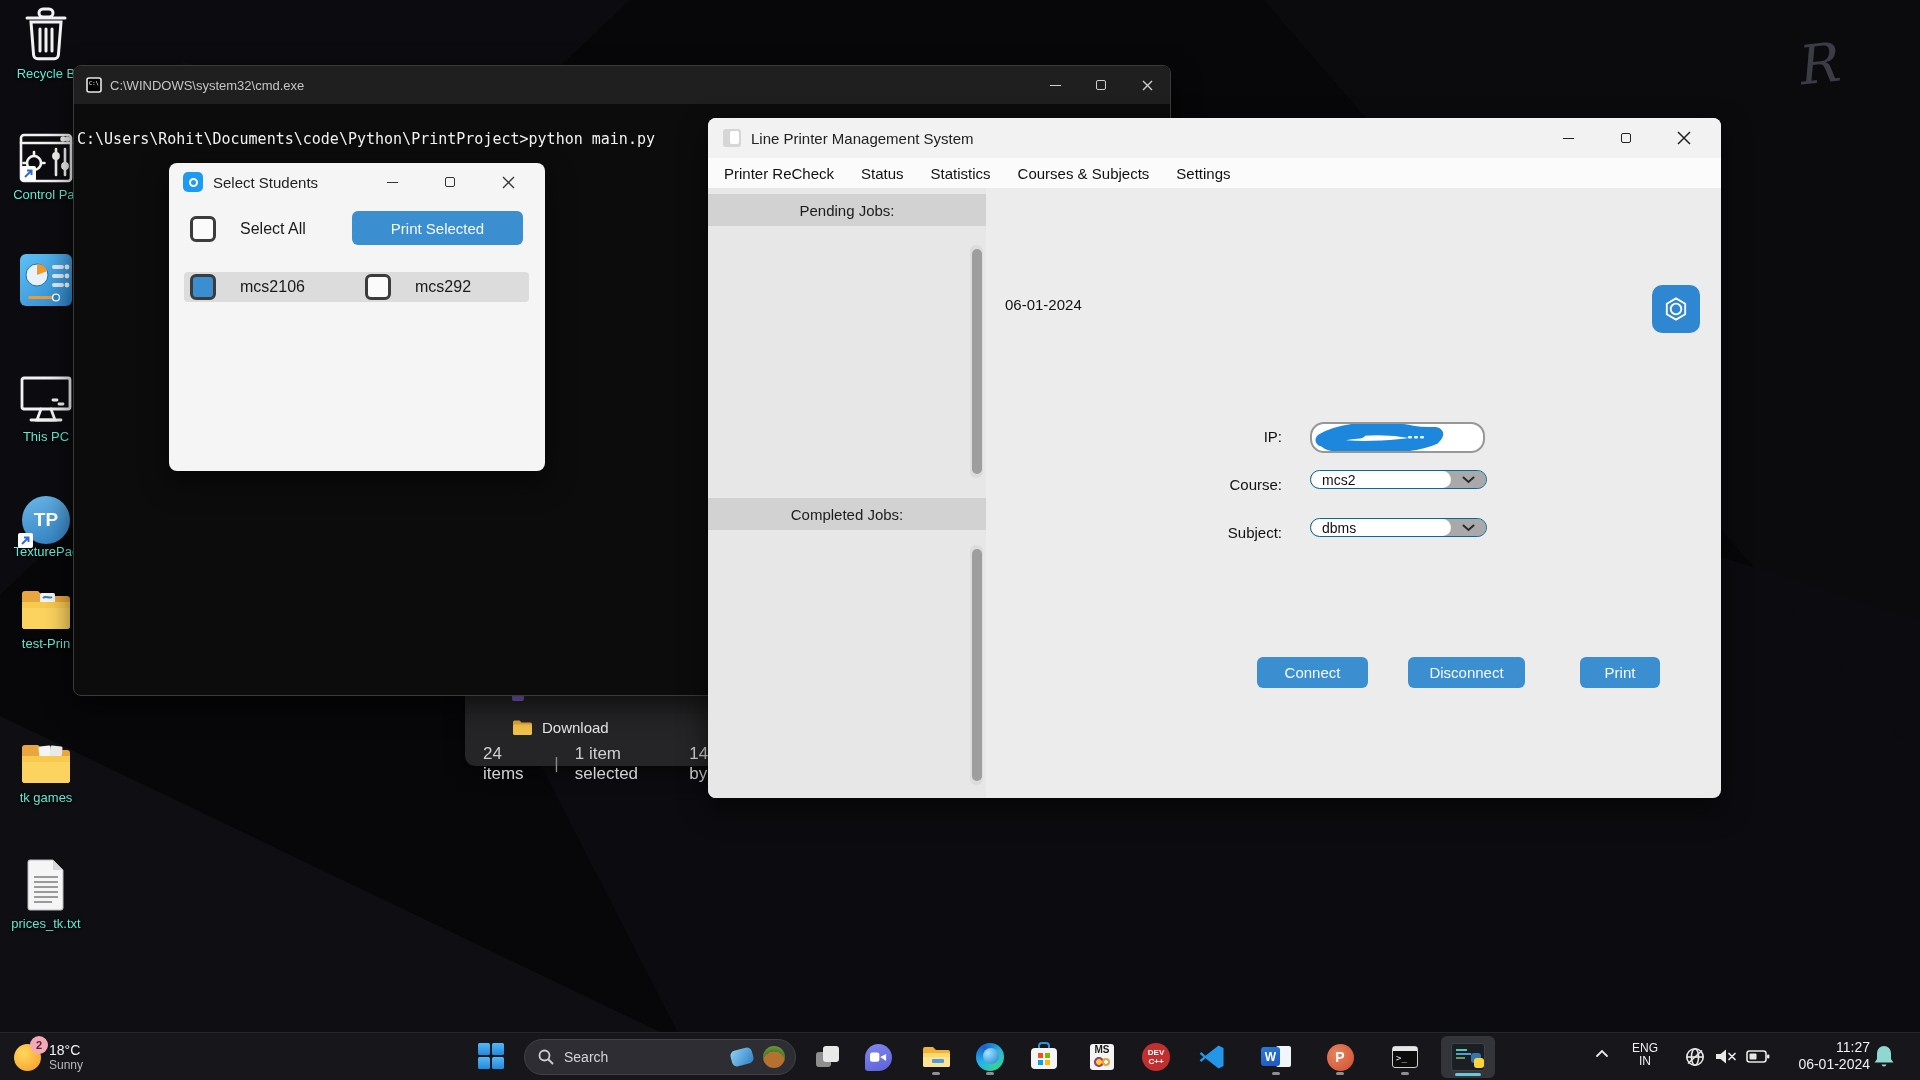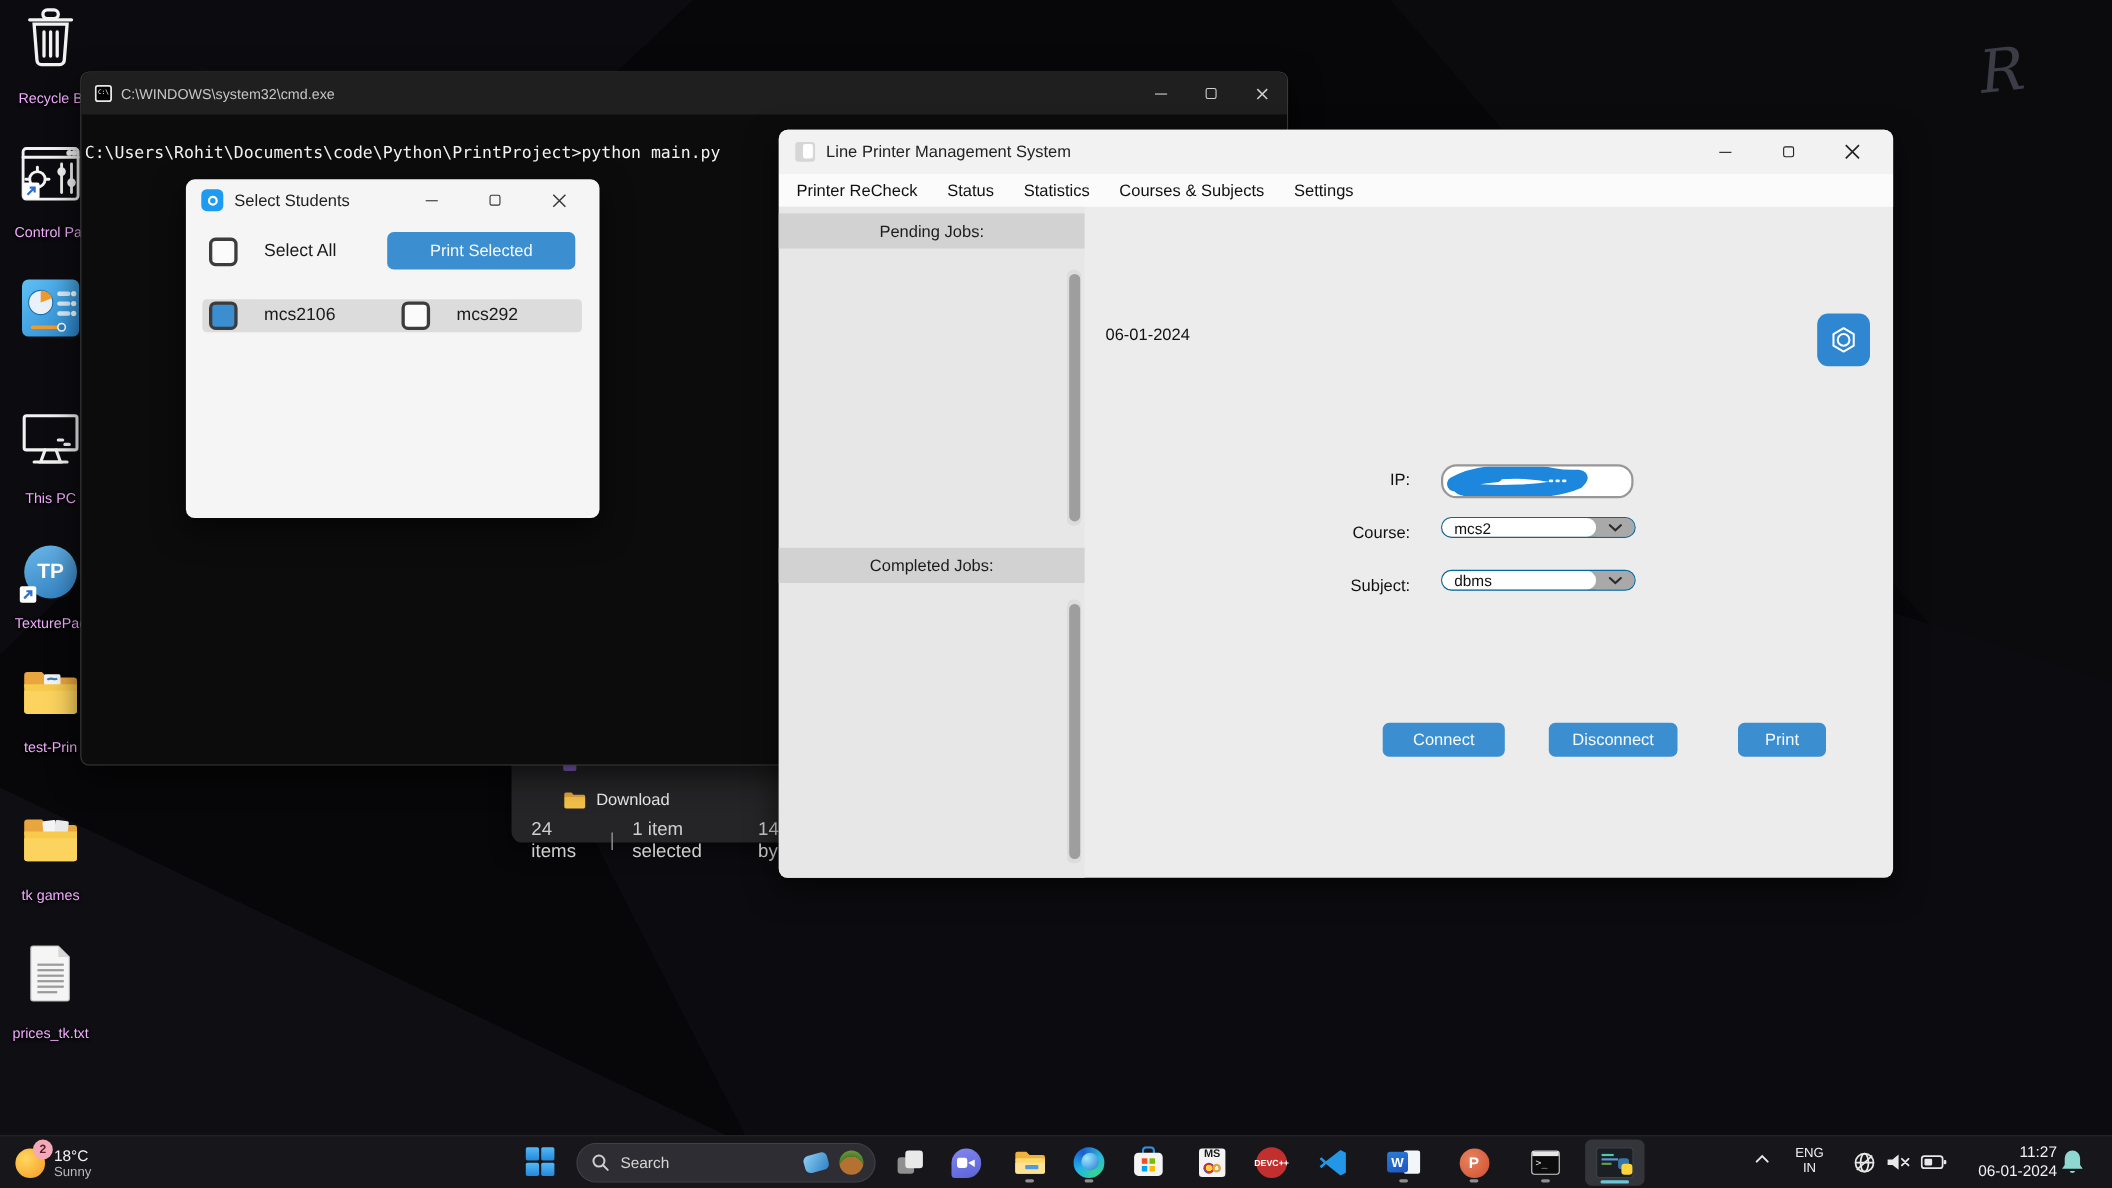--- a/index.html
+++ b/index.html
@@ -18,21 +18,21 @@
   .f4 { left:1100px; top:0; width:820px; height:760px; background:#0c0c10;
         clip-path:polygon(20% 0, 100% 0, 100% 100%); opacity:.8; }
 
   .watermark { position:absolute; left:1800px; top:30px; width:90px; height:70px;
                font-family:"DejaVu Serif", serif; font-style:italic; font-size:54px;
                color:#3c3c47; transform:rotate(-6deg); }
 
   
   .dicon { position:absolute; width:92px; text-align:center; }
   .dicon .art { display:inline-block; }
-  .dlabel { margin-top:15px; font-size:13px; color:#f0abfc; text-shadow:0 1px 3px #000, 0 0 2px #000; white-space:nowrap; }
+  .dlabel { margin-top:0; font-size:13px; color:#5eead4; text-shadow:0 1px 3px #000, 0 0 2px #000; white-space:nowrap; }
   .shortcut { position:absolute; left:2px; bottom:2px; width:15px; height:15px; background:#fff;
               border-radius:2px; display:flex; align-items:center; justify-content:center; }
   .tile-blue { width:52px; height:52px; border-radius:6px; background:linear-gradient(135deg,#5fc0f5,#2a85cc); position:relative; }
   .tp-circle { width:48px; height:48px; border-radius:50%; background:linear-gradient(160deg,#6ab6e8,#2f7fc0);
                color:#fff; font-weight:bold; font-size:19px; line-height:48px; }
 
   
   .win { position:absolute; border-radius:8px; box-shadow:0 10px 28px rgba(0,0,0,.6); }
   .capbtns { position:absolute; top:0; right:0; height:100%; display:flex; align-items:center; }
   .capbtn { width:46px; height:100%; display:flex; align-items:center; justify-content:center; }
@@ -214,21 +214,21 @@
       <span class="tp-circle" style="display:block">TP</span>
       <span class="shortcut" style="left:-4px;bottom:-4px">
         <svg width="11" height="11" viewBox="0 0 11 11">
             <path d="M2 9 L8 3 M4 2.5 h4.5 v4.5" stroke="#2f6fd0" stroke-width="2" fill="none"></path>
           </svg>
       </span>
     </span>
     <div class="dlabel">TexturePac</div>
   </div>
 
-  <div class="dicon" style="left:0;top:606px">
+  <div class="dicon" style="left:0;top:586px">
     <span class="art">
       <svg width="52" height="46" viewBox="0 0 52 46">
         <path d="M2 8 a3 3 0 0 1 3 -3 h13 l5 5 h24 a3 3 0 0 1 3 3 v6 H2 Z" fill="#e9a63f"></path>
         <rect x="20" y="7" width="15" height="12" rx="1.5" fill="#f4f4f4"></rect>
         <path d="M23 12 c3 -3 6 1 9 -1" stroke="#3a7db0" stroke-width="2" fill="none"></path>
         <path d="M2 16 h48 v24 a3 3 0 0 1 -3 3 H5 a3 3 0 0 1 -3 -3 Z" fill="#f7c94c"></path>
         <path d="M2 22 h48 v18 a3 3 0 0 1 -3 3 H5 a3 3 0 0 1 -3 -3 Z" fill="#fcd35e"></path>
       </svg></span>
     <div class="dlabel">test-Prin</div>
   </div>
@@ -506,21 +506,21 @@
 
     <div class="tb taskicon" style="left:1082px">
       <span style="position:relative;width:24px;height:26px;background:#f4f4f4;border-radius:3px;text-align:center">
         <span style="font-size:10px;font-weight:bold;color:#1a1a1a;display:block;line-height:12px">MS</span>
         <span style="position:absolute;left:4px;top:13px;width:10px;height:10px;border-radius:50%;background:radial-gradient(#ffd23e 40%,#d23333 42%,#d23333 60%,#3949ab 62%)"></span>
         <span style="position:absolute;left:12px;top:14px;width:8px;height:8px;border-radius:50%;background:radial-gradient(#fff 30%,#e8a33d 32%)"></span>
       </span>
     </div>
 
     <div class="tb taskicon" style="left:1136px">
-      <span style="width:28px;height:28px;border-radius:50%;background:#c22f2f;color:#fff;font-weight:bold;font-size:8px;line-height:9px;display:flex;flex-direction:row;align-items:center;justify-content:center">
+      <span style="width:28px;height:28px;border-radius:50%;background:#c22f2f;color:#fff;font-weight:bold;font-size:8px;line-height:9px;display:flex;flex-direction:column;align-items:center;justify-content:center">
         <span>DEV</span>
           <span>C++</span>
       </span>
     </div>
 
     <div class="tb taskicon" style="left:1192px">
       <svg width="28" height="28" viewBox="0 0 34 34">
         <path d="M25 3 L31 6 V28 L25 31 L9 18.5 L4 23 L2 21 L6.5 17 L2 13 L4 11 L9 15.5 Z" fill="#2496e8"></path>
       </svg>
     </div>

